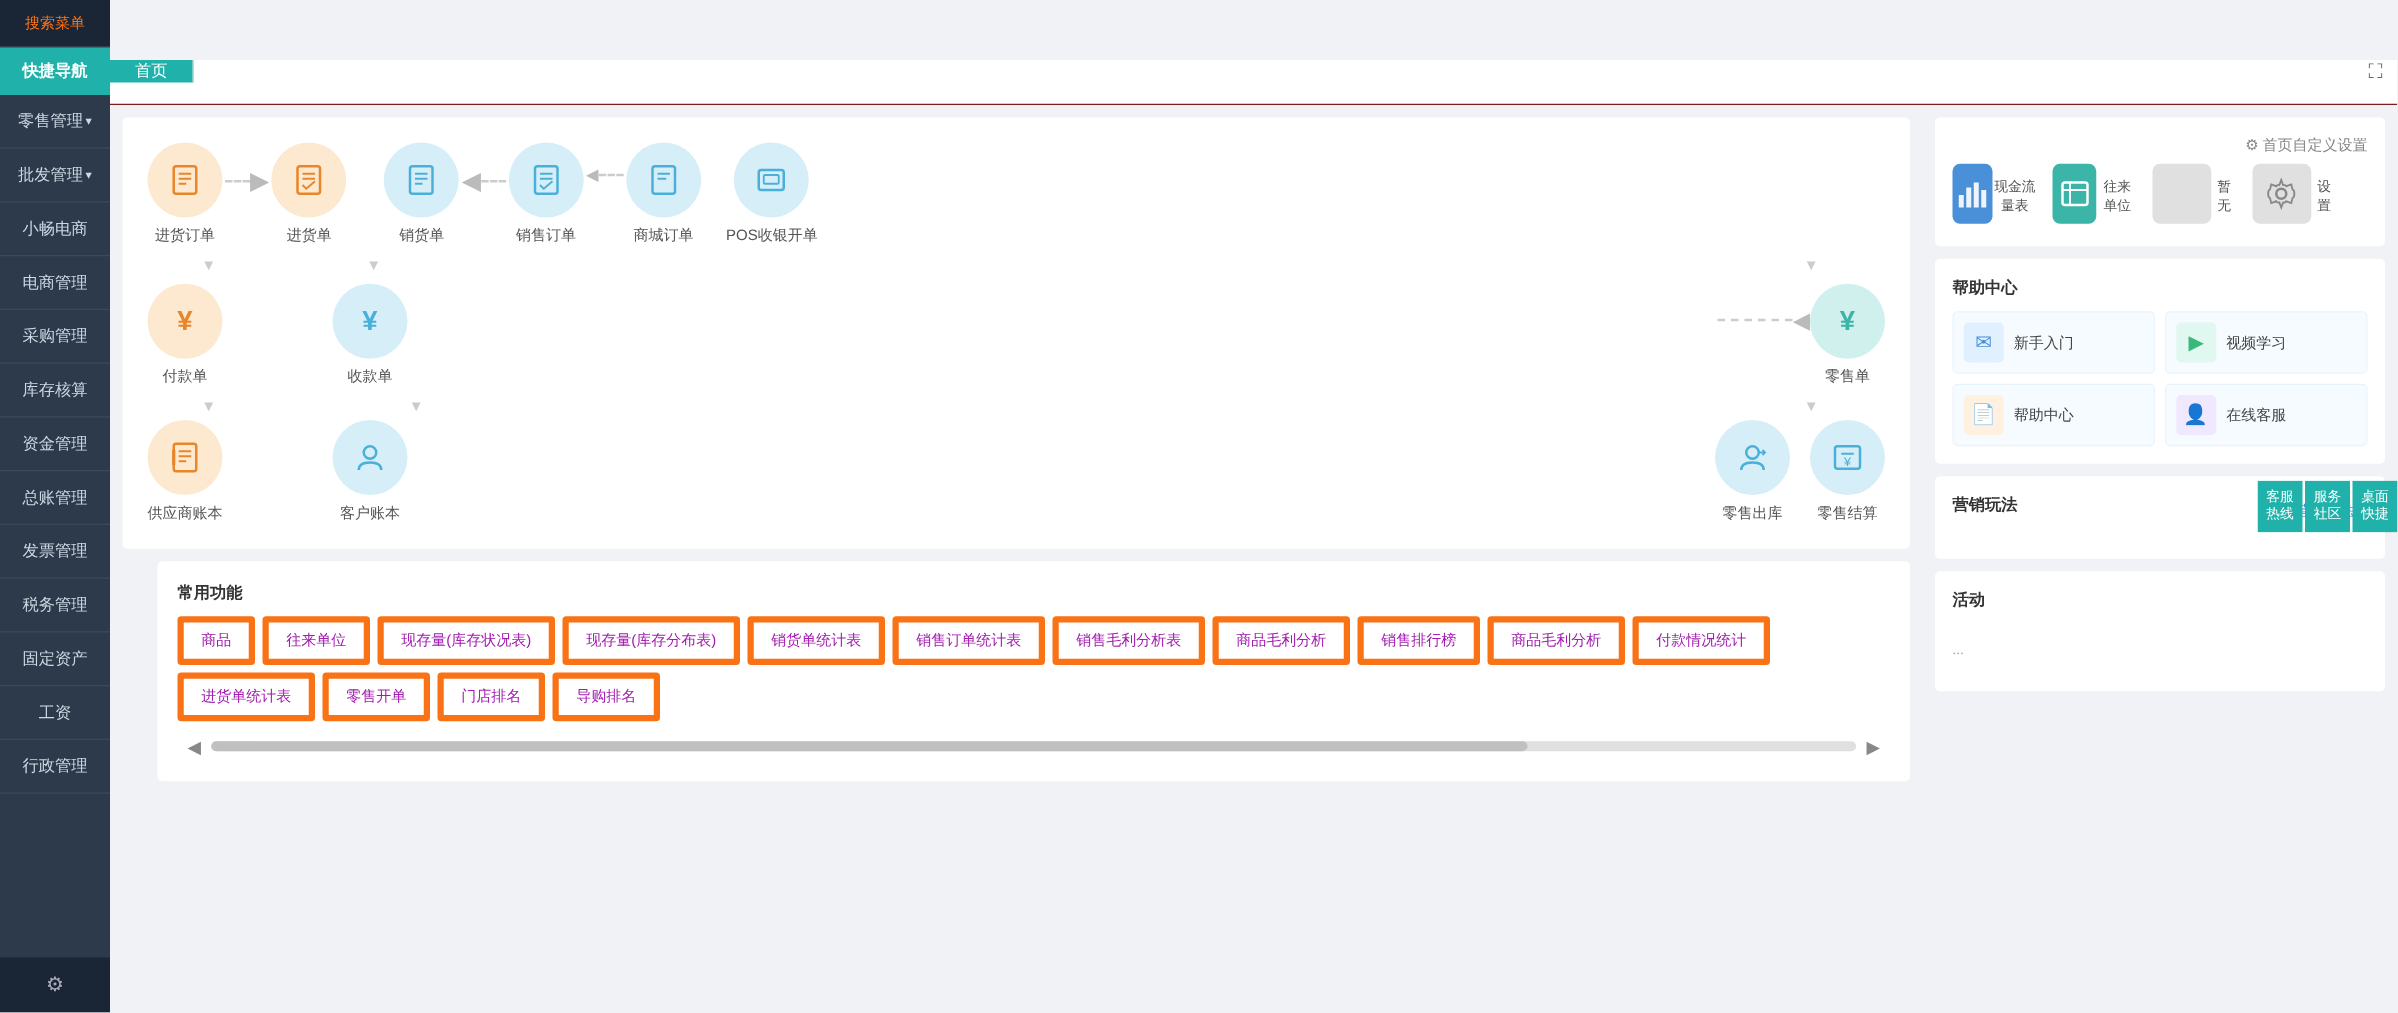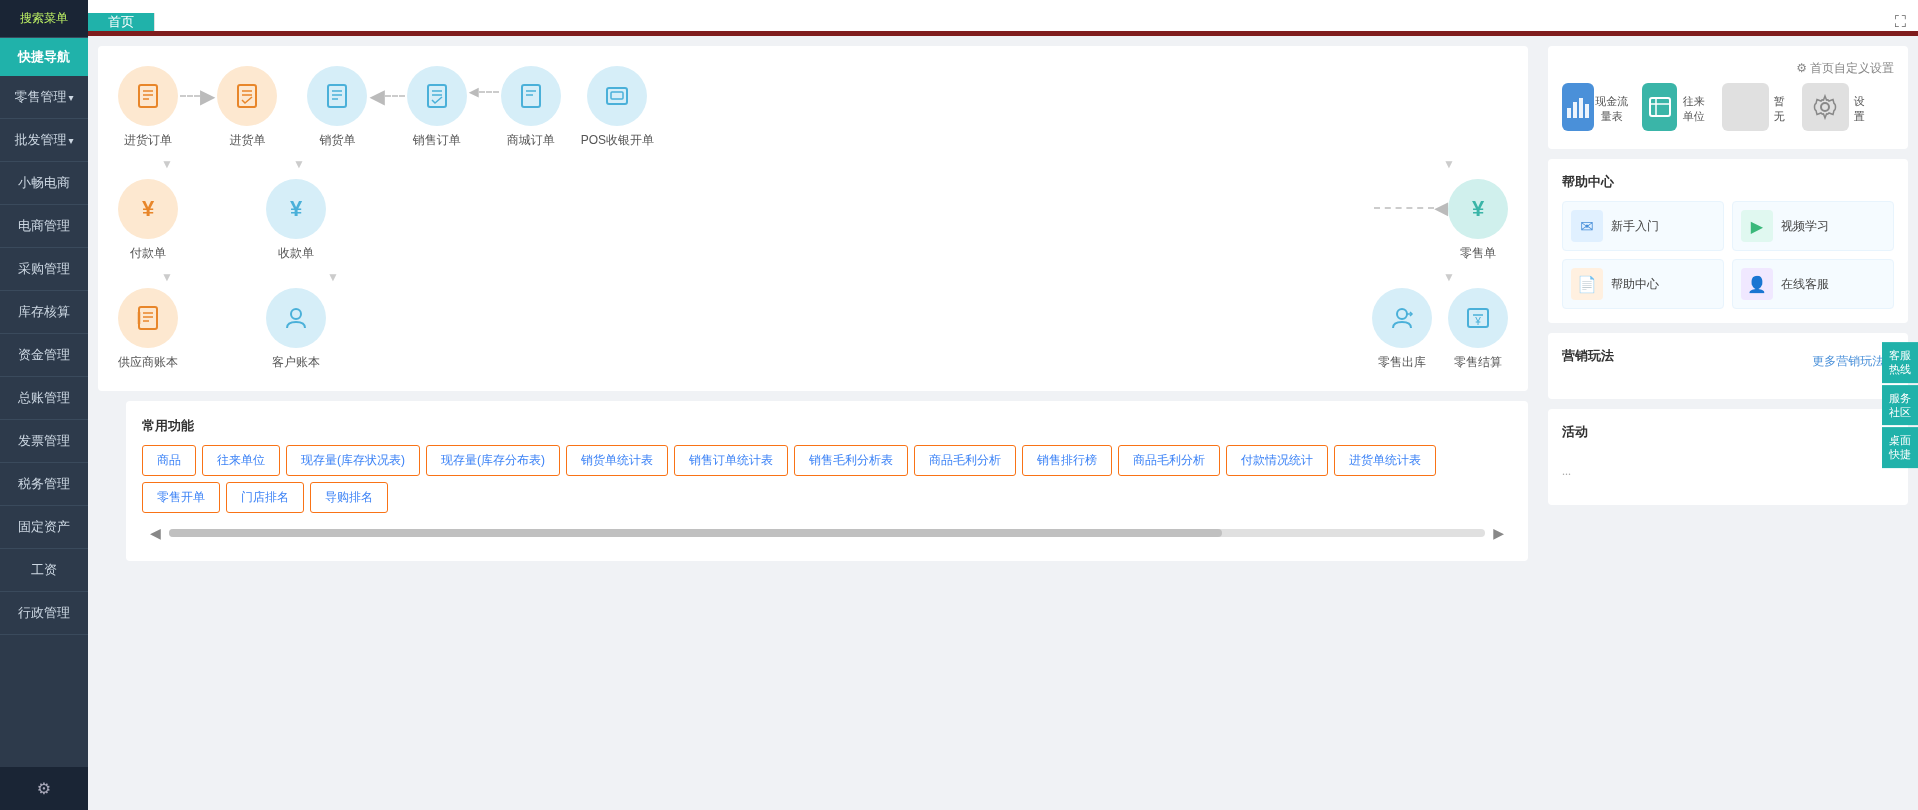--- a/index.html
+++ b/index.html
@@ -10,21 +10,21 @@
       width: 88px;
       background: #2d3a4b;
       display: flex;
       flex-direction: column;
       flex-shrink: 0;
       height: 100%;
       overflow-y: auto;
     }
     .sidebar-search {
       background: #1a2535;
-      color: #bef264;
+      color: #f97316;
       padding: 10px 8px;
       font-size: 12px;
       cursor: pointer;
       text-align: center;
       border-bottom: 1px solid #3a4a5c;
     }
     .sidebar-nav-header {
       background: #20b2aa;
       color: #fff;
       padding: 10px 8px;
@@ -60,24 +60,25 @@
       flex: 1;
       display: flex;
       flex-direction: column;
       overflow: hidden;
     }
 
     
     .tabs-bar {
       display: flex;
       background: #fff;
-      border-bottom: 5px solid #7f1d1d;
-      align-items: flex-end;
+      border-bottom: 1px solid #7f1d1d;
+      align-items: flex-start;
       height: 36px;
       flex-shrink: 0;
+      margin-top: 48px;
     }
     .tab-item {
       padding: 0 20px;
       display: flex;
       align-items: center;
       cursor: pointer;
       font-size: 13px;
       border-right: 1px solid #e0e0e0;
     }
     .tab-item.active { background: #20b2aa; color: #fff; }
@@ -142,25 +143,25 @@
       color: #333;
       font-weight: bold;
       margin-bottom: 10px;
     }
     .common-grid {
       display: flex;
       flex-wrap: wrap;
       gap: 6px;
     }
     .common-btn {
-      border: 1px solid #f97316;
+      border: 5px solid #f97316;
       border-radius: 3px;
       padding: 6px 14px;
       font-size: 12px;
-      color: #3b82f6;
+      color: #a21caf;
       background: #fff;
       cursor: pointer;
       white-space: nowrap;
     }
 
     
     .right-panel {
       width: 380px;
       flex-shrink: 0;
       overflow-y: auto;
@@ -279,21 +280,20 @@
     .marketing-item-title { font-size: 13px; font-weight: bold; color: #333; margin-bottom: 2px; }
     .marketing-item-desc { font-size: 11px; color: #888; }
 
     
     .float-buttons {
       position: fixed;
       right: 0;
       top: 50%;
       transform: translateY(-50%);
       display: flex;
-      flex-direction: column;
       gap: 2px;
       z-index: 100;
       justify-content: center;
     }
     .float-btn {
       width: 36px;
       background: #20b2aa;
       color: #fff;
       font-size: 11px;
       text-align: center;

